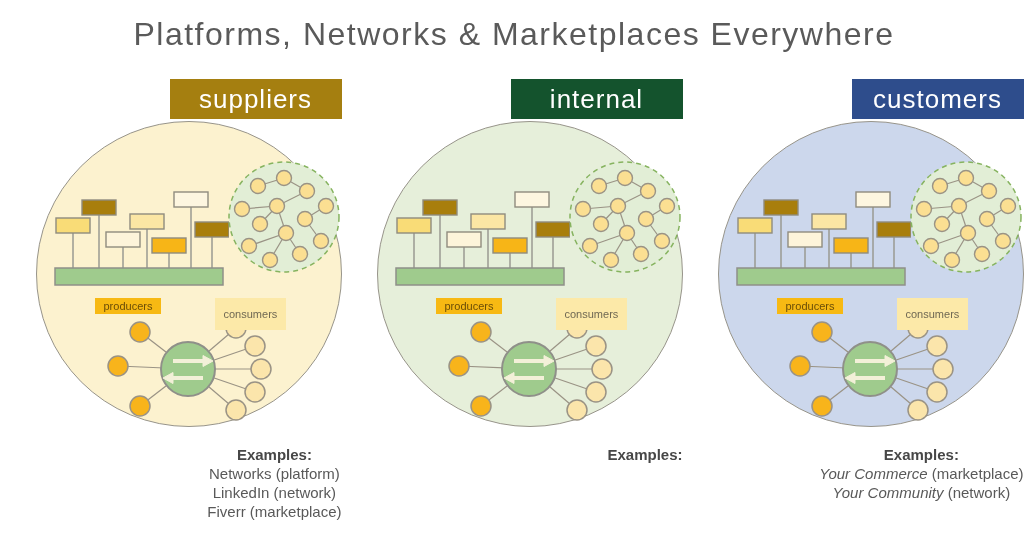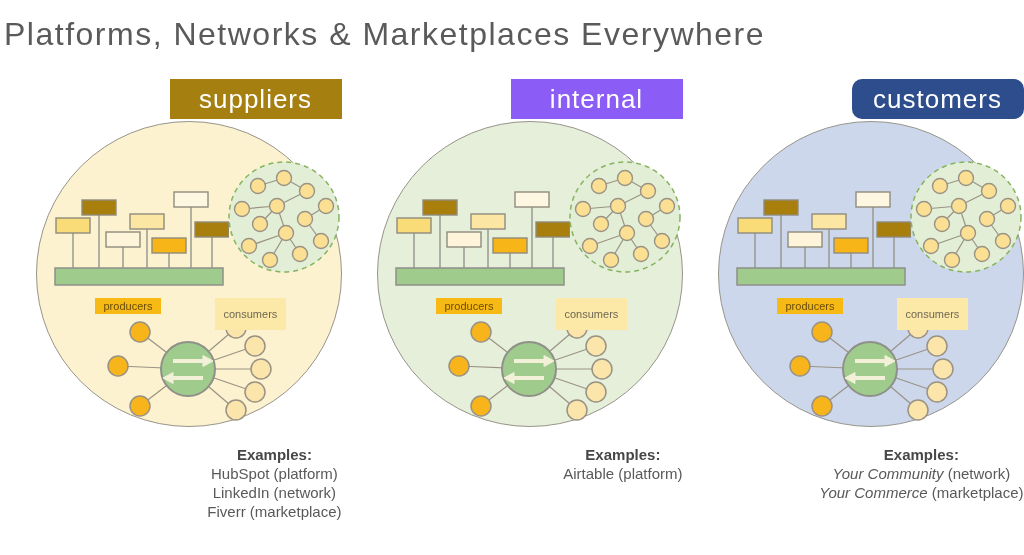--- a/index.html
+++ b/index.html
@@ -1,32 +1,32 @@
 <!DOCTYPE html>
 <html><head>
 <meta charset="utf-8">
 <style>
   html,body { margin:0; padding:0; }
   body {
     width:1024px; height:555px; background:#ffffff; overflow:hidden;
     font-family:"Liberation Sans", sans-serif;
   }
   .title {
-    font-size:32px; font-weight:400; color:#5a5a5a;
+    text-align:center; font-size:32px; font-weight:400; color:#5a5a5a;
     letter-spacing:1.5px; margin:16px 0 0 4px;
   }
   .panels { display:flex; justify-content:center; margin-top:26px; }
   .panel { width:341px; display:flex; flex-direction:column; align-items:flex-end; }
   .hdr {
     width:172px; height:40px; line-height:40px; text-align:center;
     color:#ffffff; font-size:26px; letter-spacing:1px; position:relative; z-index:2;
   }
   .hdr-suppliers { background:#a57f10; }
-  .hdr-internal  { background:#8b5cf6; }
-  .hdr-customers { background:#2e4d8c;border-radius:10px; }
+  .hdr-internal  { background:#14532d; }
+  .hdr-customers { background:#2e4d8c; }
   .circle {
     width:306px; height:306px; border-radius:50%; position:relative;
     margin-top:2px; border:1.5px solid #97948a; box-sizing:border-box;
   }
   .circle-suppliers { background:#fcf2cf; }
   .circle-internal  { background:#e6efda; }
   .circle-customers { background:#ccd7ec; }
   .platform    { position:absolute; left:12px;  top:60px;  width:180px; height:112px; }
   .network     { position:absolute; left:190px; top:38px;  width:114px; height:114px; }
   .marketplace { position:absolute; left:56px;  top:192px; width:190px; height:110px; }
@@ -147,21 +147,21 @@
             <use href="#sym-network"></use>
           </svg>
         <span class="plabel">producers</span>
         <span class="clabel">consumers</span>
         <svg class="marketplace">
             <use href="#sym-marketplace"></use>
           </svg>
       </div>
       <div class="examples">
         <div class="ex-head">Examples:</div>
-        <div class="ex-line"><span class="nm">HubSpot</span> <span>(platform)</span></div>
+        <div class="ex-line"><span class="nm">Networks</span> <span>(platform)</span></div>
         <div class="ex-line"><span class="nm">LinkedIn</span> <span>(network)</span></div>
         <div class="ex-line"><span class="nm">Fiverr</span> <span>(marketplace)</span></div>
       </div>
     </section>
 
     <section class="panel">
       <div class="hdr hdr-internal">internal</div>
       <div class="circle circle-internal">
         <svg class="platform">
             <use href="#sym-platform"></use>
@@ -170,40 +170,39 @@
             <use href="#sym-network"></use>
           </svg>
         <span class="plabel">producers</span>
         <span class="clabel">consumers</span>
         <svg class="marketplace">
             <use href="#sym-marketplace"></use>
           </svg>
       </div>
       <div class="examples">
         <div class="ex-head">Examples:</div>
-        <div class="ex-line"><span class="nm">Airtable</span> <span>(platform)</span></div>
       </div>
     </section>
 
     <section class="panel">
       <div class="hdr hdr-customers">customers</div>
       <div class="circle circle-customers">
         <svg class="platform">
             <use href="#sym-platform"></use>
           </svg>
         <svg class="network">
             <use href="#sym-network"></use>
           </svg>
         <span class="plabel">producers</span>
         <span class="clabel">consumers</span>
         <svg class="marketplace">
             <use href="#sym-marketplace"></use>
           </svg>
       </div>
       <div class="examples">
         <div class="ex-head">Examples:</div>
+        <div class="ex-line it"><span class="nm">Your Commerce</span> <span>(marketplace)</span></div>
         <div class="ex-line it"><span class="nm">Your Community</span> <span>(network)</span></div>
-        <div class="ex-line it"><span class="nm">Your Commerce</span> <span>(marketplace)</span></div>
       </div>
     </section>
 
   </div>
 </div>
 
 </body></html>

